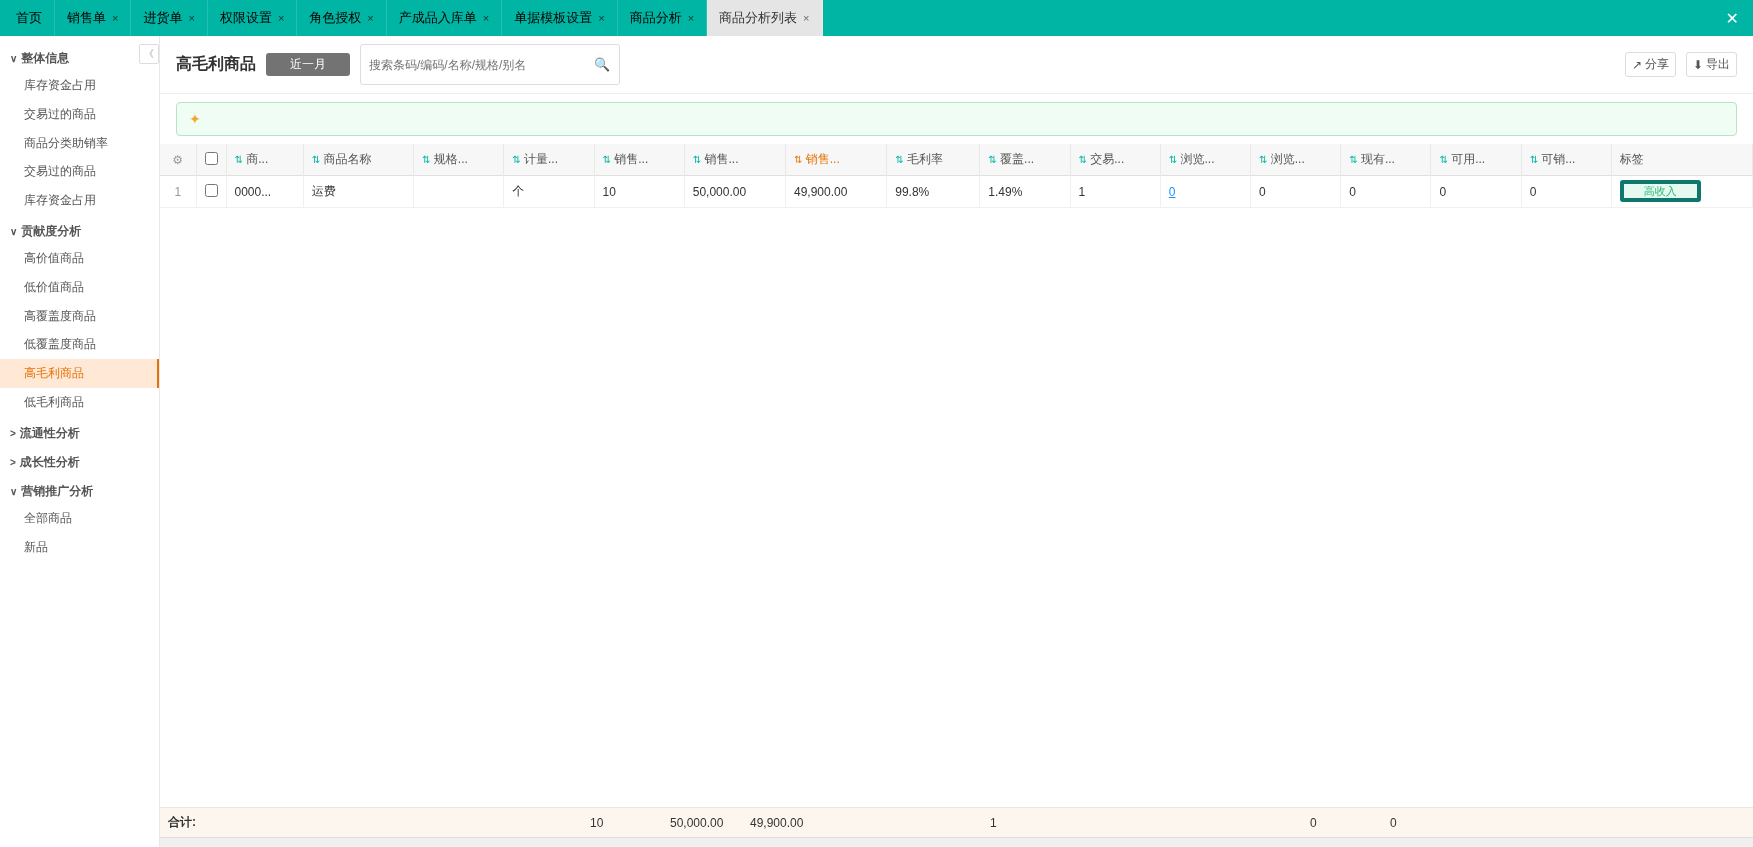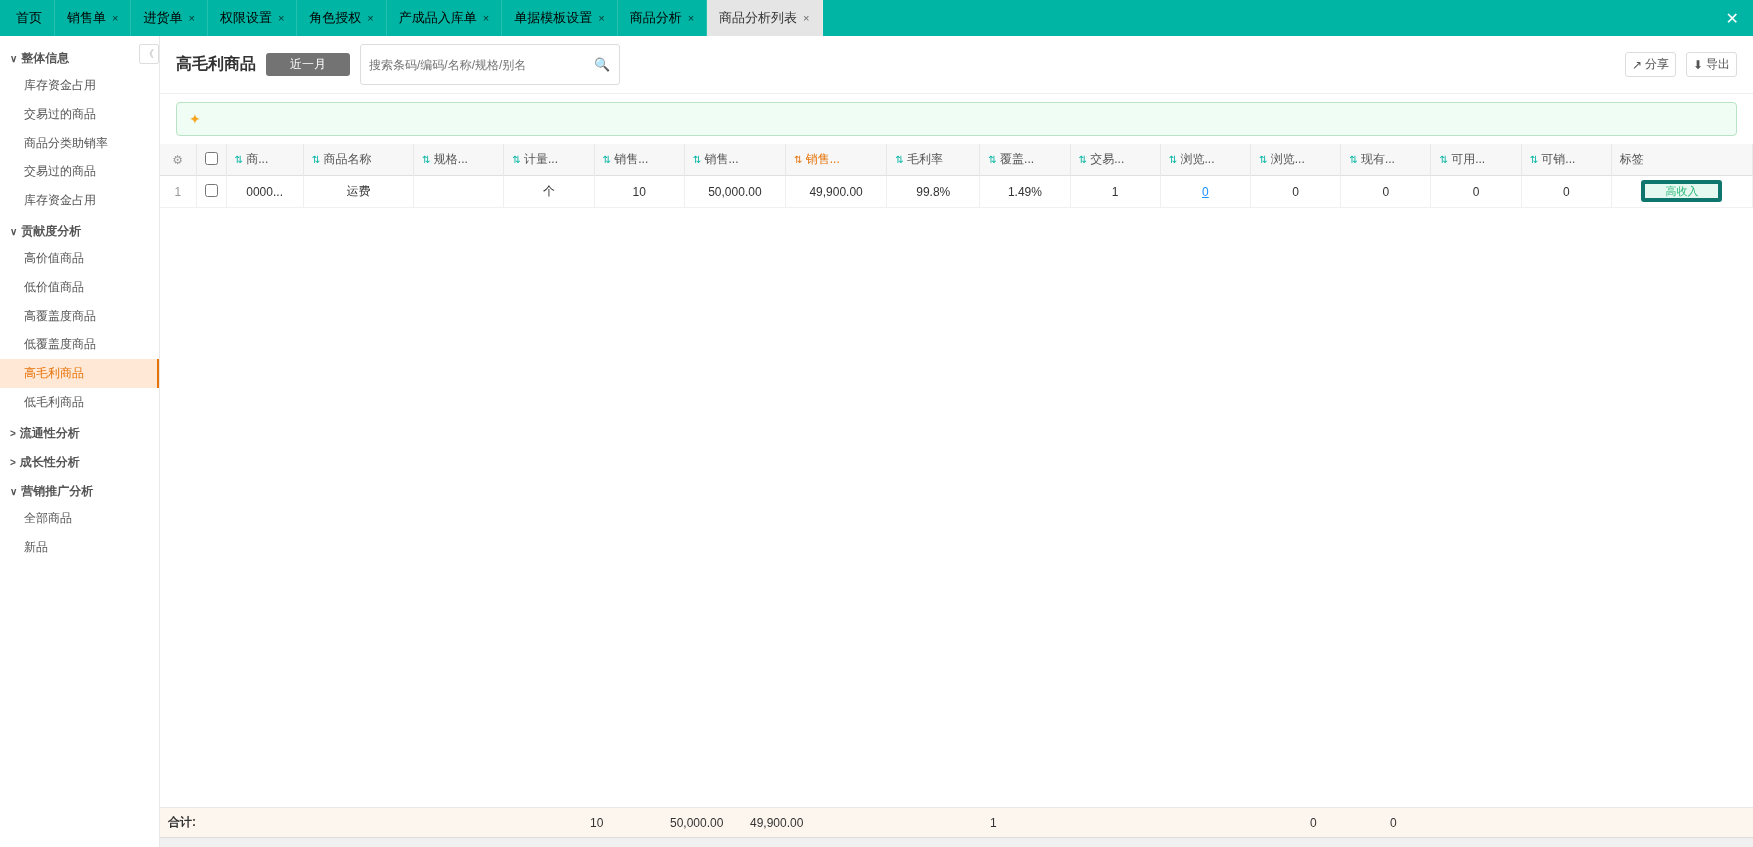--- a/index.html
+++ b/index.html
@@ -214,21 +214,20 @@
       background: #f7f7f7;
       z-index: 2;
     }
     table thead th .sort-icon { color: #00b5a3; font-size: 10px; }
     table tbody tr { border-bottom: 1px solid #f0f0f0; }
     table tbody td {
       padding: 7px 8px;
       color: #333;
       border-right: 1px solid #f0f0f0;
       white-space: nowrap;
-      text-align: center;
     }
     .tag-green {
       background: #e6f9f0;
       color: #2db87a;
       border: 4px solid #0f766e;
       border-radius: 3px;
       padding: 1px 20px;
       font-size: 11px;
     }
     .link-blue { color: #1890ff; cursor: pointer; text-decoration: underline; }

